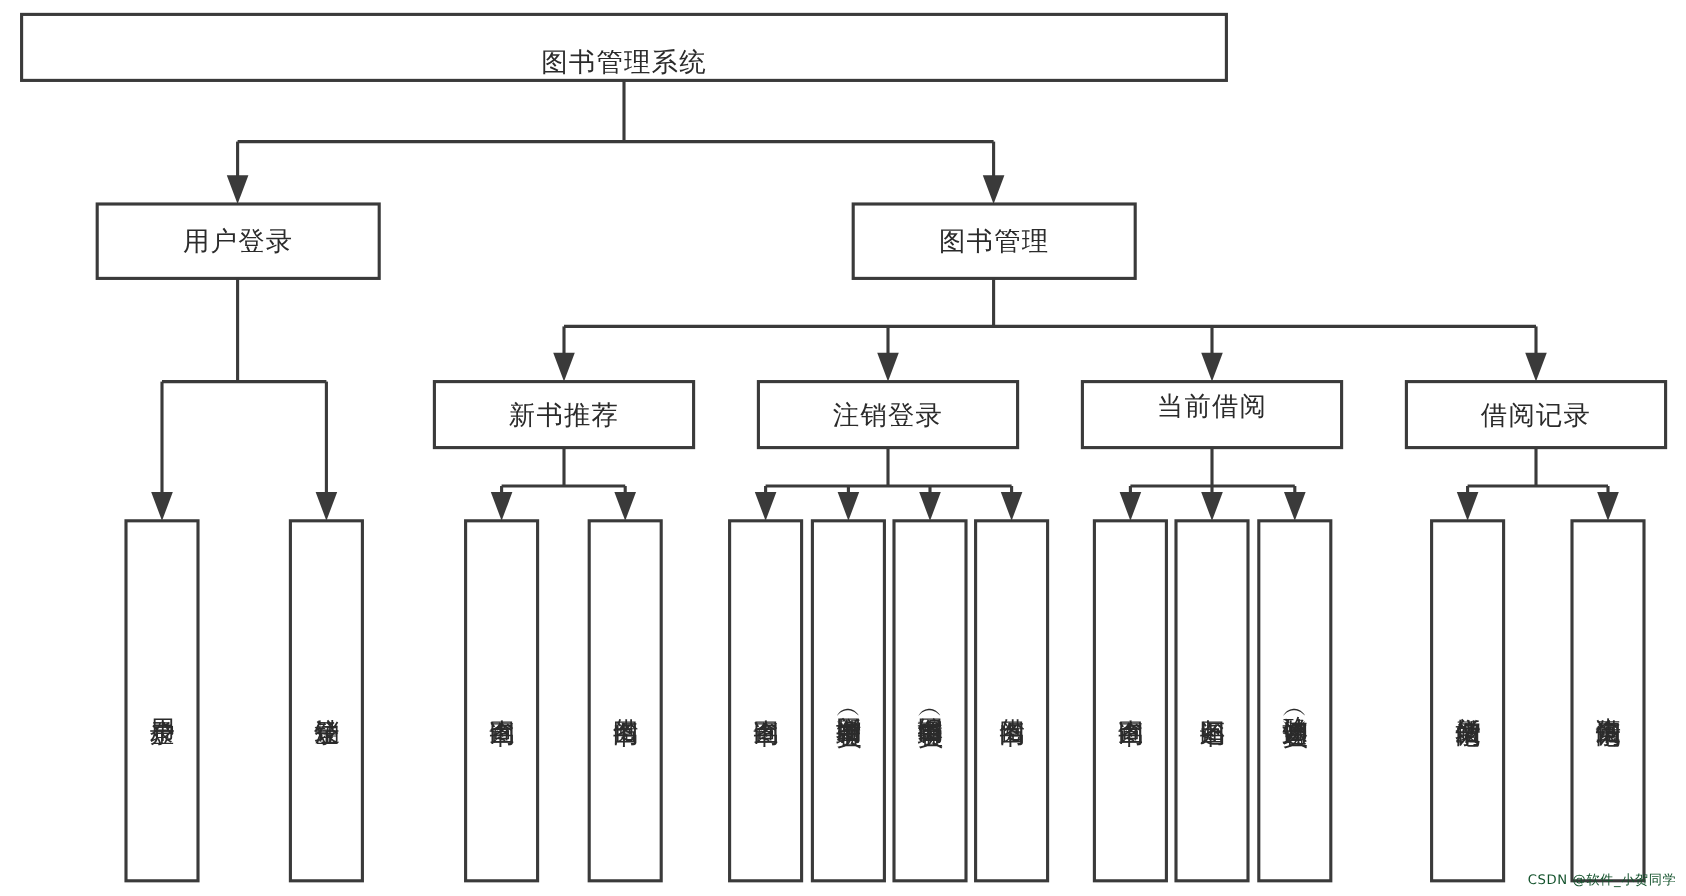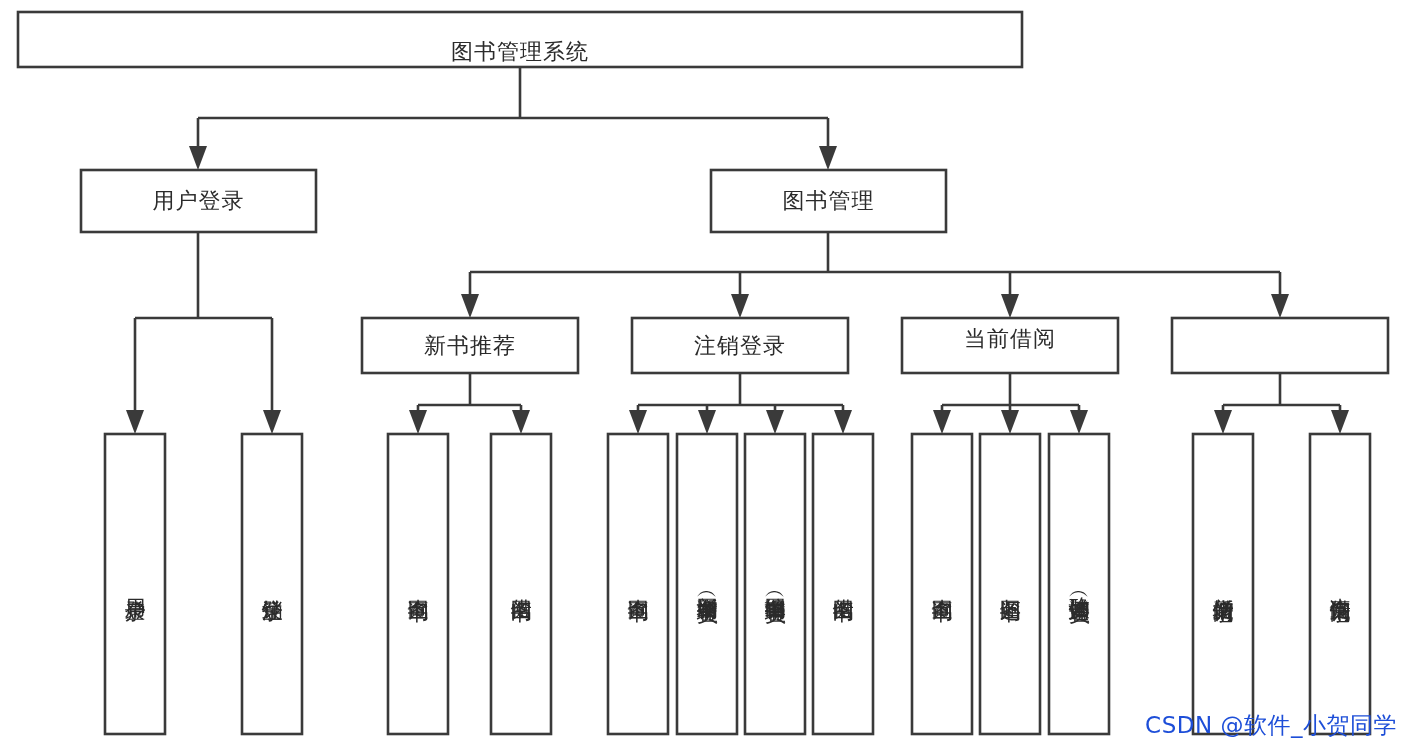--- a/index.html
+++ b/index.html
@@ -66,22 +66,22 @@
     color: #2b2b2b;
     letter-spacing: 1px;
     white-space: nowrap;
     pointer-events: none;
   }
   #watermark {
     position: absolute;
     right: 8px;
     bottom: 6px;
     font-family: "DejaVu Sans", "Liberation Sans", sans-serif;
-    font-size: 23px;
-    color: #1d4ed8;
+    font-size: 11px;
+    color: #14532d;
     letter-spacing: 0.5px;
     white-space: nowrap;
     pointer-events: none;
     margin-top: 36px;
   }
 </style>
 </head>
 <body>
 
 <div id="diagram-root">
@@ -179,20 +179,21 @@
   </svg>
 
   <div class="htext-wrap" style="left:18px; top:12px; width:1004px; height:55px;margin-top:12px;">图书管理系统</div>
 
   <div class="htext-wrap" style="left:81px; top:170px; width:235px; height:62px;">用户登录</div>
   <div class="htext-wrap" style="left:711px; top:170px; width:235px; height:62px;">图书管理</div>
 
   <div class="htext-wrap" style="left:362px; top:318px; width:216px; height:55px;">新书推荐</div>
   <div class="htext-wrap" style="left:632px; top:318px; width:216px; height:55px;">注销登录</div>
   <div class="htext-wrap" style="left:902px; top:318px; width:216px; height:41px;">当前借阅</div>
+  <div class="htext-wrap" style="left:1172px; top:318px; width:216px; height:55px;">借阅记录</div>
 
   <div class="vtext-wrap" style="left:105px; top:434px; width:60px; height:300px;">用户登录</div>
   <div class="vtext-wrap" style="left:242px; top:434px; width:60px; height:300px;">注销登录</div>
 
   <div class="vtext-wrap" style="left:388px; top:434px; width:60px; height:300px;">查询图书</div>
   <div class="vtext-wrap" style="left:491px; top:434px; width:60px; height:300px;">借阅图书</div>
 
   <div class="vtext-wrap" style="left:608px; top:434px; width:60px; height:300px;">查询图书</div>
   <div class="vtext-wrap" style="left:677px; top:434px; width:60px; height:300px;">新增图书（管理员）</div>
   <div class="vtext-wrap" style="left:745px; top:434px; width:60px; height:300px;">编辑图书（管理员）</div>

